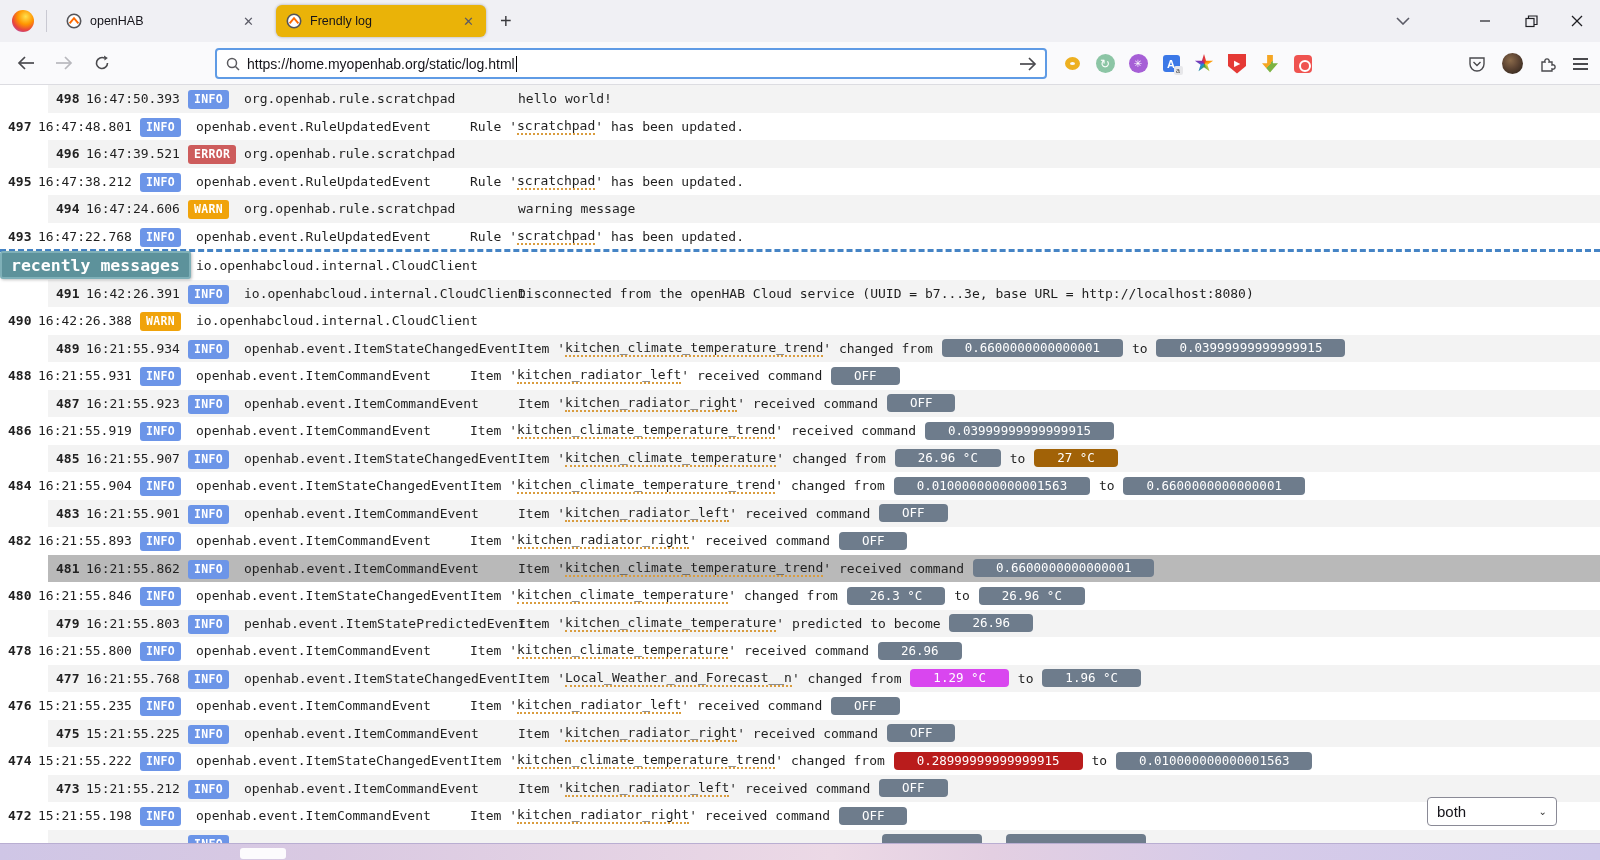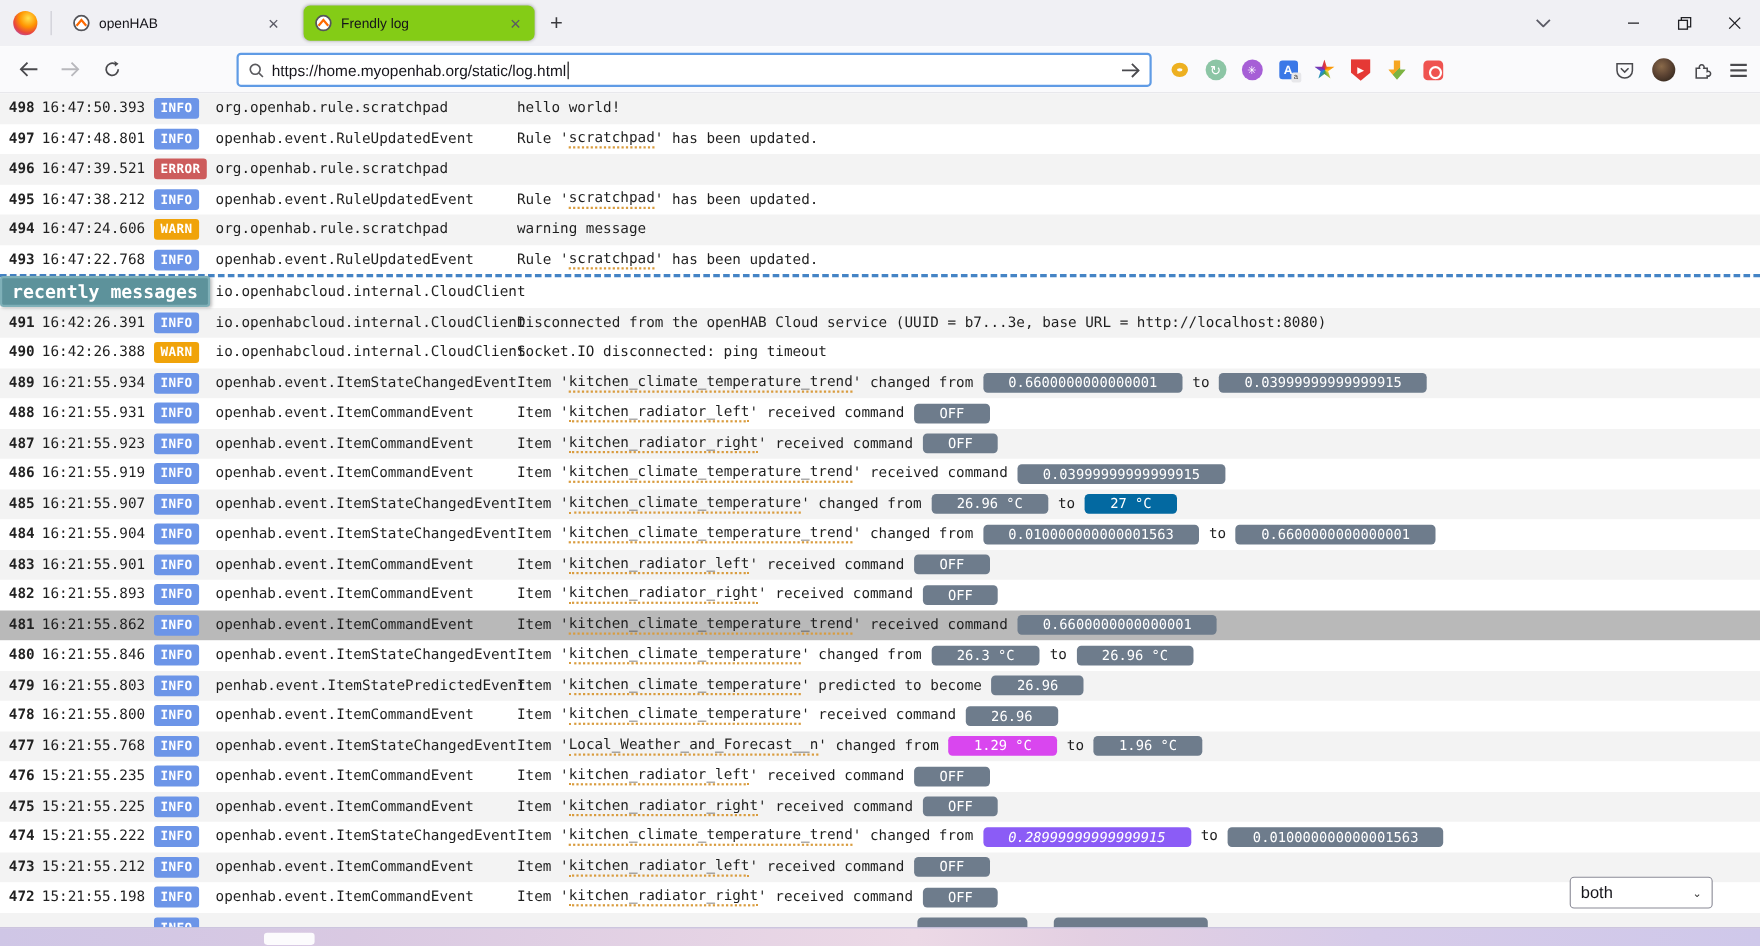--- a/index.html
+++ b/index.html
@@ -5,21 +5,21 @@
   * { margin:0; padding:0; box-sizing:border-box; }
   html,body { width:1600px; height:860px; overflow:hidden; background:#fff; }
   .screen { position:relative; width:1600px; height:860px; font-family:"Liberation Sans", sans-serif; overflow:hidden; }
 
   
   .tabbar { position:absolute; left:0; top:0; width:1600px; height:42px; background:#f0f0f4; display:flex; align-items:center; }
   .fx-logo { width:22px; height:22px; border-radius:50%; margin-left:12px;
     background:radial-gradient(circle at 62% 30%, #ffe14d 0%, #ff9500 38%, #e8443e 66%, #9059ff 100%); }
   .tab-sep { width:1px; height:22px; background:#c9c9d2; margin:0 9px 0 12px; }
   .tab { width:210px; height:32px; margin-top:0; border-radius:6px; display:flex; align-items:center; padding:0 8px 0 10px; cursor:default; }
-  .tab.active { background:#84cc16; box-shadow:0 0 3px rgba(0,0,0,.3); }
+  .tab.active { background:#eab308; box-shadow:0 0 3px rgba(0,0,0,.3); }
   .tab + .tab { margin-left:10px; }
   .tab .tlabel { font-size:12.5px; color:#15141a; margin-left:8px; flex:1; white-space:nowrap; overflow:hidden; }
   .tab .tclose { font-size:13px; color:#5b5b66; padding:0 4px; }
   .newtab { font-size:20px; color:#3a3a3e; margin-left:14px; line-height:20px; }
   .tabbar-right { margin-left:auto; display:flex; align-items:center; }
   .winbtn { width:46px; height:40px; display:flex; align-items:center; justify-content:center; }
   .tabs-chevron { margin-right:36px; }
 
   
   .navbar { position:absolute; left:0; top:42px; width:1600px; height:43px; background:#fafafc; border-bottom:1px solid #dcdce1; display:flex; align-items:center; }
@@ -44,21 +44,21 @@
   .camera::after { content:""; position:absolute; left:5px; top:5px; width:8px; height:8px; border:2px solid #fff; border-radius:50%; }
   .nav-right { position:absolute; right:12px; top:0; height:43px; display:flex; align-items:center; gap:15px; }
   .avatar { width:21px; height:21px; border-radius:50%; background:radial-gradient(circle at 40% 35%, #8a6a4a 0%, #5d4433 45%, #241d16 100%); }
   .hamburger { display:flex; flex-direction:column; gap:3px; }
   .hamburger span { width:15px; height:2px; background:#4a4a4e; }
 
   
   .log { position:absolute; left:0; top:85px; width:1600px; height:758px; background:#fff; overflow:hidden;
     font-family:"DejaVu Sans Mono", monospace; font-size:13px; color:#1f1f1f; }
   .lrow { display:flex; align-items:center; height:27.5px; padding-left:8px; white-space:nowrap; }
-  .lrow.alt { background:#f3f3f3; }
+  .lrow.alt { background:#f3f3f3;margin-left:48px; }
   .lrow.hl { background:#b9b9b9; }
   .c-num { width:30px; font-weight:bold; color:#222; flex:none; }
   .c-time { width:102px; flex:none; }
   .c-lvl { width:56px; flex:none; }
   .lvl { color:#fff; font-weight:bold; font-size:11.5px; padding:2px 6px 3px; border-radius:3px; letter-spacing:.3px; }
   .c-logger { width:274px; flex:none; overflow:visible; }
   .c-msg { flex:1; display:flex; align-items:center; white-space:pre;text-align:right; }
   .item { border-bottom:2px dotted #d99c3e; padding-bottom:0px; }
   .vbadge { background:#6e7c8c; color:#fff; font-size:12.5px; padding:1px 23px 2px; border-radius:4px; margin:0 1px; }
   .stub { height:19px; }
@@ -278,21 +278,20 @@
           <span class="c-time">16:42:26.391</span>
           <span class="c-lvl"><span class="lvl" style="background: rgb(108, 149, 232);">INFO</span></span>
           <span class="c-logger">io.openhabcloud.internal.CloudClient</span>
           <span class="c-msg"><span>Disconnected from the openHAB Cloud service (UUID = b7...3e, base URL = http://localhost:8080)</span></span>
         </div>
         <div class="lrow">
           <span class="c-num">490</span>
           <span class="c-time">16:42:26.388</span>
           <span class="c-lvl"><span class="lvl" style="background: rgb(240, 163, 10);">WARN</span></span>
           <span class="c-logger">io.openhabcloud.internal.CloudClient</span>
-          <span class="c-msg"><span>Socket.IO disconnected: ping timeout</span></span>
         </div>
         <div class="lrow alt">
           <span class="c-num">489</span>
           <span class="c-time">16:21:55.934</span>
           <span class="c-lvl"><span class="lvl" style="background: rgb(108, 149, 232);">INFO</span></span>
           <span class="c-logger">openhab.event.ItemStateChangedEvent</span>
           <span class="c-msg"><span>Item '</span><span class="item">kitchen_climate_temperature_trend</span><span>' changed from </span><span class="vbadge" style="background: rgb(110, 124, 140);">0.6600000000000001</span><span> to </span><span class="vbadge" style="background: rgb(110, 124, 140);">0.03999999999999915</span></span>
         </div>
         <div class="lrow">
           <span class="c-num">488</span>
@@ -313,21 +312,21 @@
           <span class="c-time">16:21:55.919</span>
           <span class="c-lvl"><span class="lvl" style="background: rgb(108, 149, 232);">INFO</span></span>
           <span class="c-logger">openhab.event.ItemCommandEvent</span>
           <span class="c-msg"><span>Item '</span><span class="item">kitchen_climate_temperature_trend</span><span>' received command </span><span class="vbadge" style="background: rgb(110, 124, 140);">0.03999999999999915</span></span>
         </div>
         <div class="lrow alt">
           <span class="c-num">485</span>
           <span class="c-time">16:21:55.907</span>
           <span class="c-lvl"><span class="lvl" style="background: rgb(108, 149, 232);">INFO</span></span>
           <span class="c-logger">openhab.event.ItemStateChangedEvent</span>
-          <span class="c-msg"><span>Item '</span><span class="item">kitchen_climate_temperature</span><span>' changed from </span><span class="vbadge" style="background: rgb(110, 124, 140);">26.96 °C</span><span> to </span><span class="vbadge" style="background: #0369a1;">27 °C</span></span>
+          <span class="c-msg"><span>Item '</span><span class="item">kitchen_climate_temperature</span><span>' changed from </span><span class="vbadge" style="background: rgb(110, 124, 140);">26.96 °C</span><span> to </span><span class="vbadge" style="background: #a16207;">27 °C</span></span>
         </div>
         <div class="lrow">
           <span class="c-num">484</span>
           <span class="c-time">16:21:55.904</span>
           <span class="c-lvl"><span class="lvl" style="background: rgb(108, 149, 232);">INFO</span></span>
           <span class="c-logger">openhab.event.ItemStateChangedEvent</span>
           <span class="c-msg"><span>Item '</span><span class="item">kitchen_climate_temperature_trend</span><span>' changed from </span><span class="vbadge" style="background: rgb(110, 124, 140);">0.010000000000001563</span><span> to </span><span class="vbadge" style="background: rgb(110, 124, 140);">0.6600000000000001</span></span>
         </div>
         <div class="lrow alt">
           <span class="c-num">483</span>
@@ -390,21 +389,21 @@
           <span class="c-time">15:21:55.225</span>
           <span class="c-lvl"><span class="lvl" style="background: rgb(108, 149, 232);">INFO</span></span>
           <span class="c-logger">openhab.event.ItemCommandEvent</span>
           <span class="c-msg"><span>Item '</span><span class="item">kitchen_radiator_right</span><span>' received command </span><span class="vbadge" style="background: rgb(110, 124, 140);">OFF</span></span>
         </div>
         <div class="lrow">
           <span class="c-num">474</span>
           <span class="c-time">15:21:55.222</span>
           <span class="c-lvl"><span class="lvl" style="background: rgb(108, 149, 232);">INFO</span></span>
           <span class="c-logger">openhab.event.ItemStateChangedEvent</span>
-          <span class="c-msg"><span>Item '</span><span class="item">kitchen_climate_temperature_trend</span><span>' changed from </span><span class="vbadge" style="background: #8b5cf6; font-style: italic;">0.28999999999999915</span><span> to </span><span class="vbadge" style="background: rgb(110, 124, 140);">0.010000000000001563</span></span>
+          <span class="c-msg"><span>Item '</span><span class="item">kitchen_climate_temperature_trend</span><span>' changed from </span><span class="vbadge" style="background: #b91c1c;">0.28999999999999915</span><span> to </span><span class="vbadge" style="background: rgb(110, 124, 140);">0.010000000000001563</span></span>
         </div>
         <div class="lrow alt">
           <span class="c-num">473</span>
           <span class="c-time">15:21:55.212</span>
           <span class="c-lvl"><span class="lvl" style="background: rgb(108, 149, 232);">INFO</span></span>
           <span class="c-logger">openhab.event.ItemCommandEvent</span>
           <span class="c-msg"><span>Item '</span><span class="item">kitchen_radiator_left</span><span>' received command </span><span class="vbadge" style="background: rgb(110, 124, 140);">OFF</span></span>
         </div>
         <div class="lrow">
           <span class="c-num">472</span>

